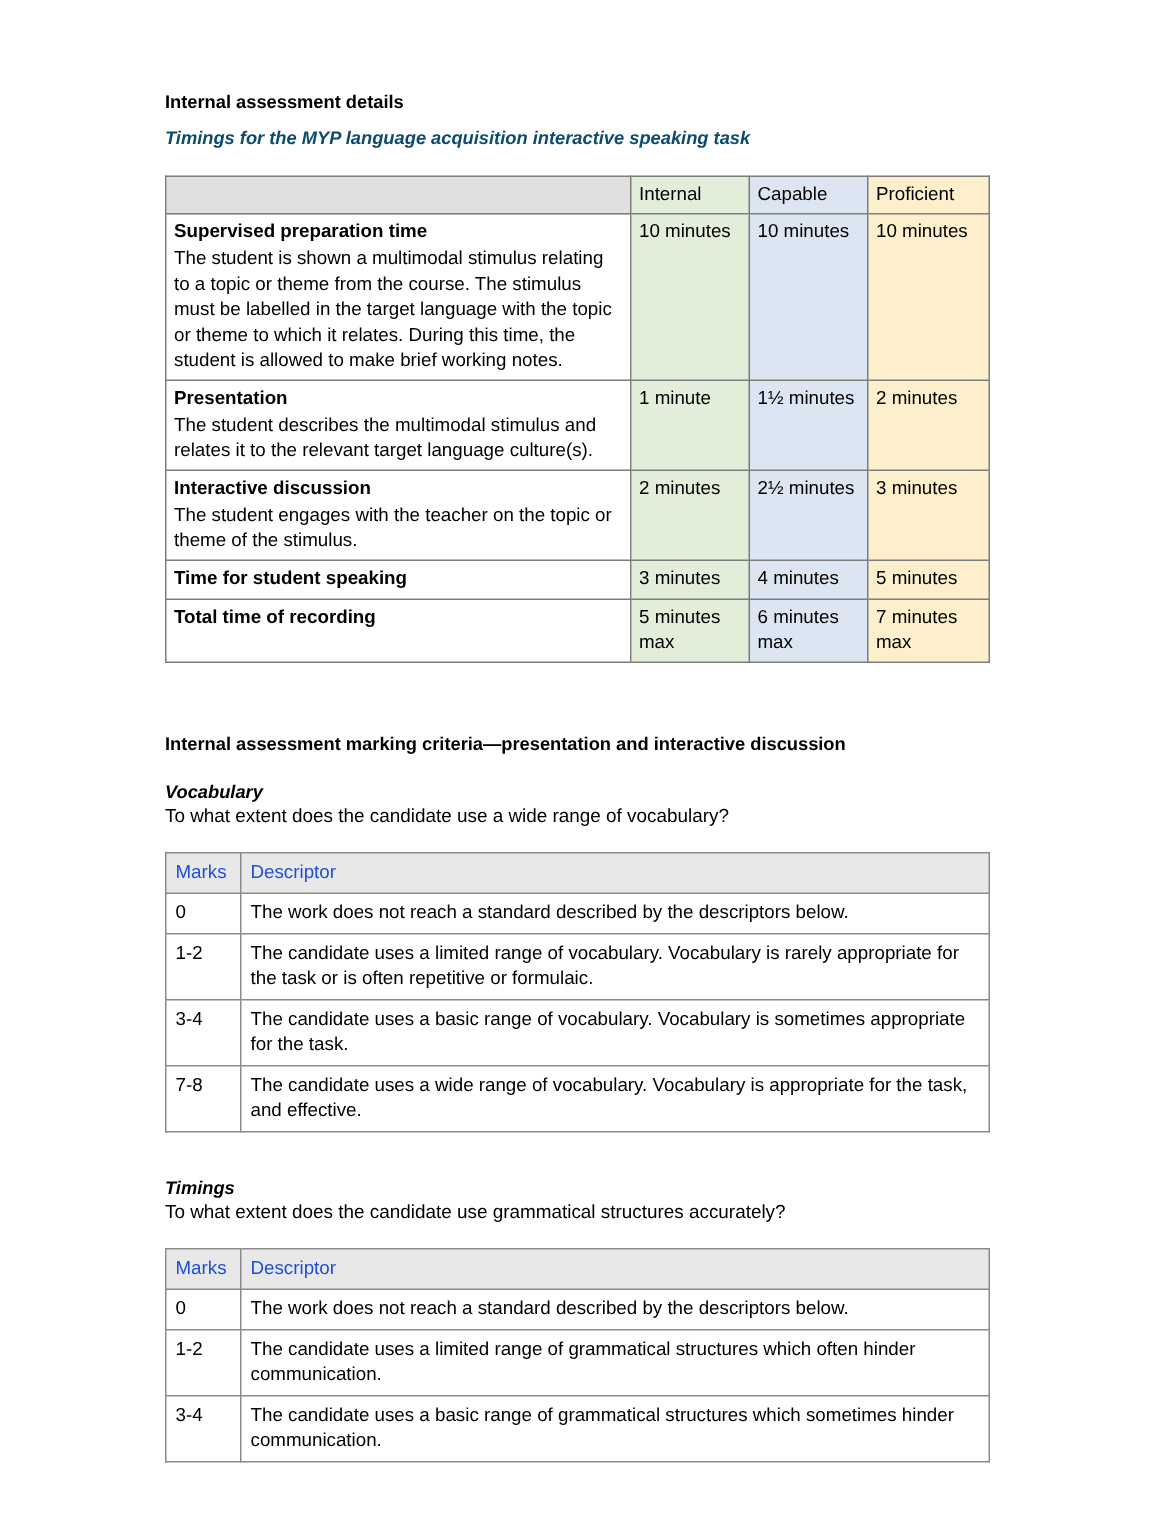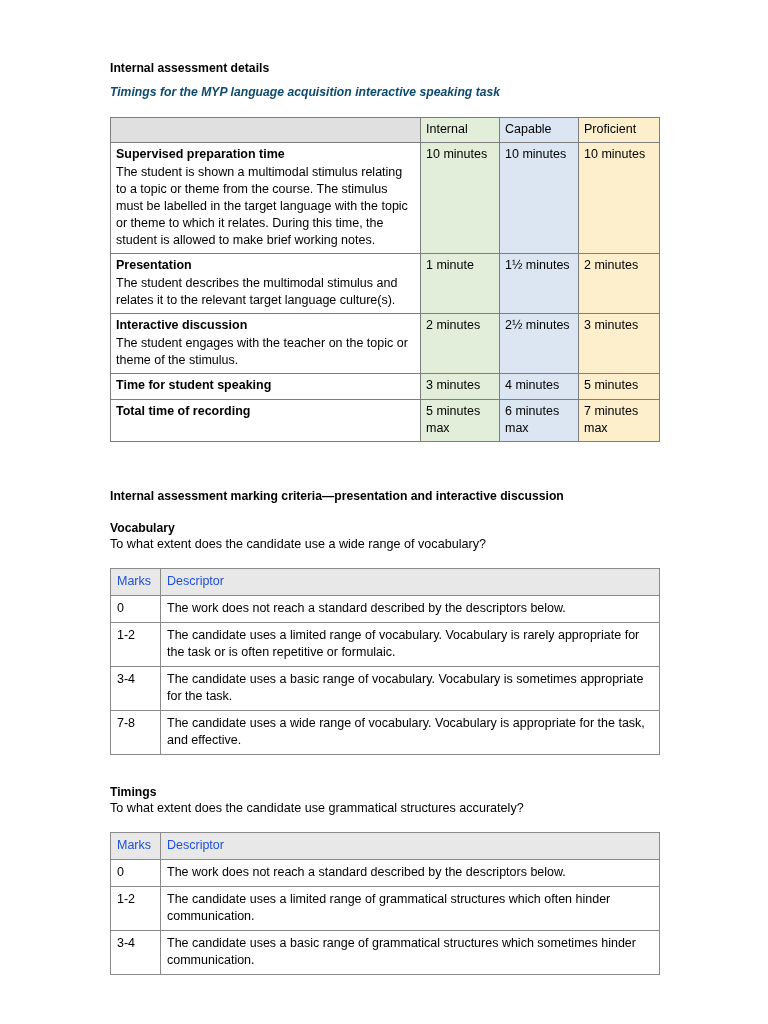--- a/index.html
+++ b/index.html
@@ -41,20 +41,21 @@
     font-size: 12.2px;
     font-weight: bold;
     line-height: 16px;
     margin: 0 0 16px 0;
   }
   .h-crit {
     font-size: 12.2px;
     font-weight: bold;
     line-height: 16px;
     margin: 0;
+    font-style: italic;
   }
   .p-question {
     font-size: 12.6px;
     line-height: 17px;
     margin: 0 0 15px 0;
   }
 
   
   table.tbl {
     border-collapse: collapse;

